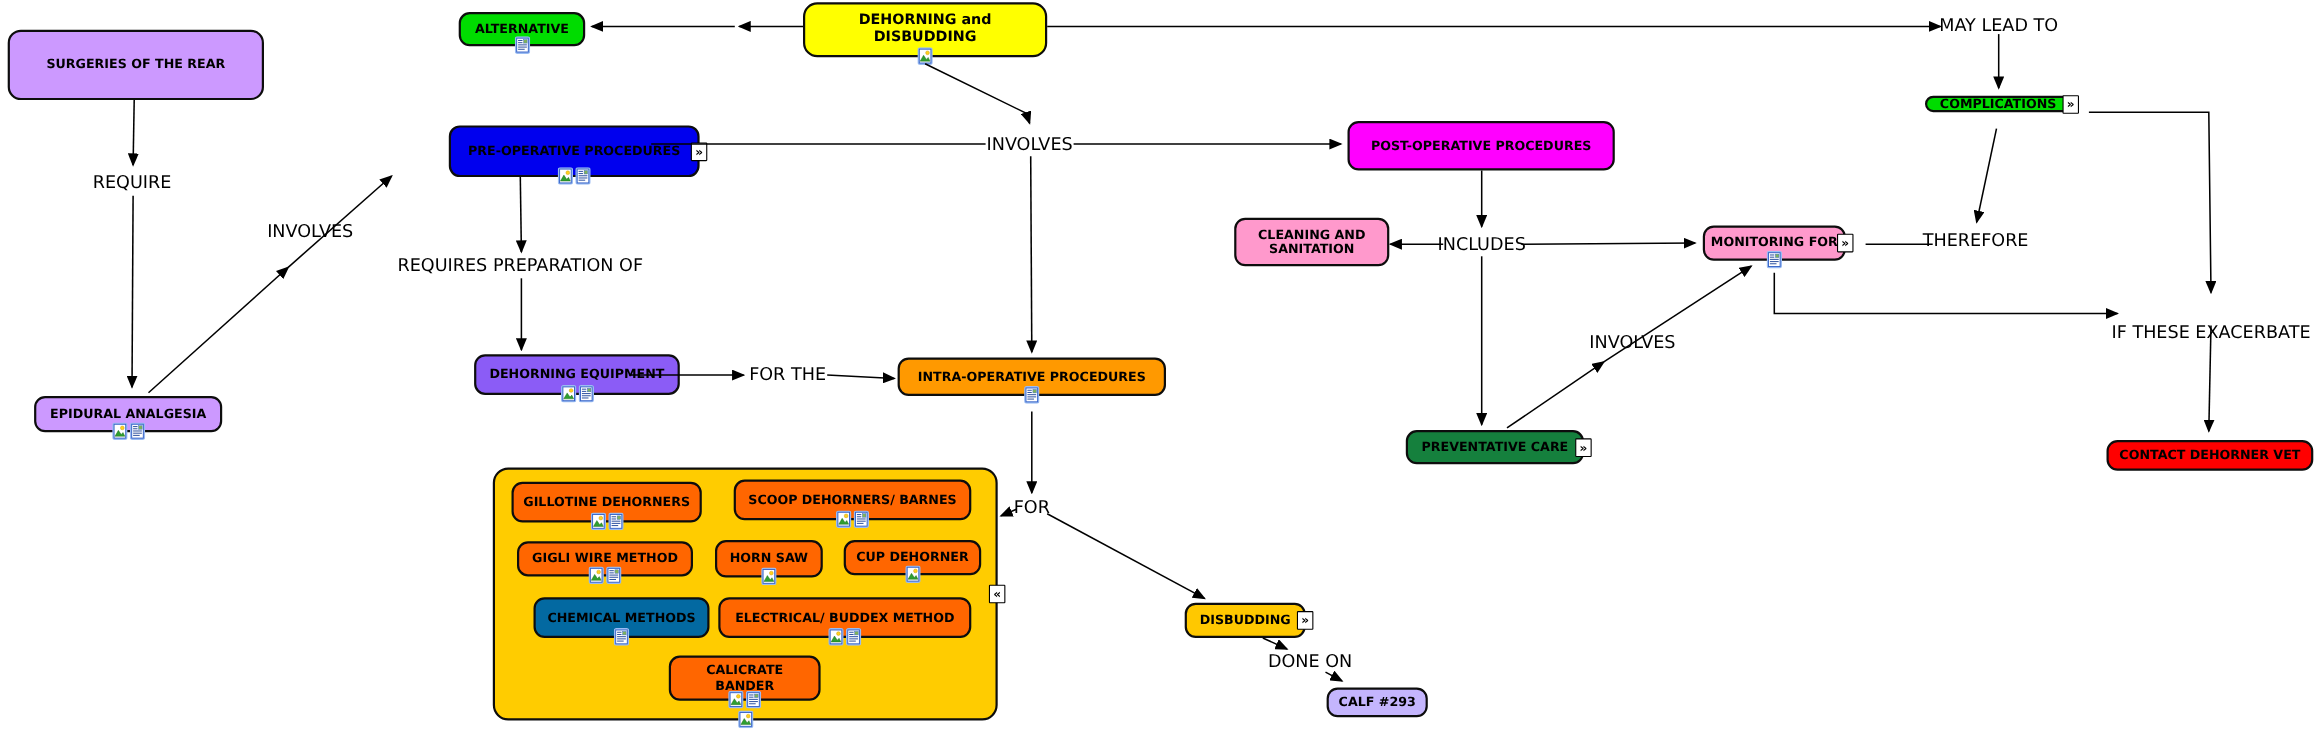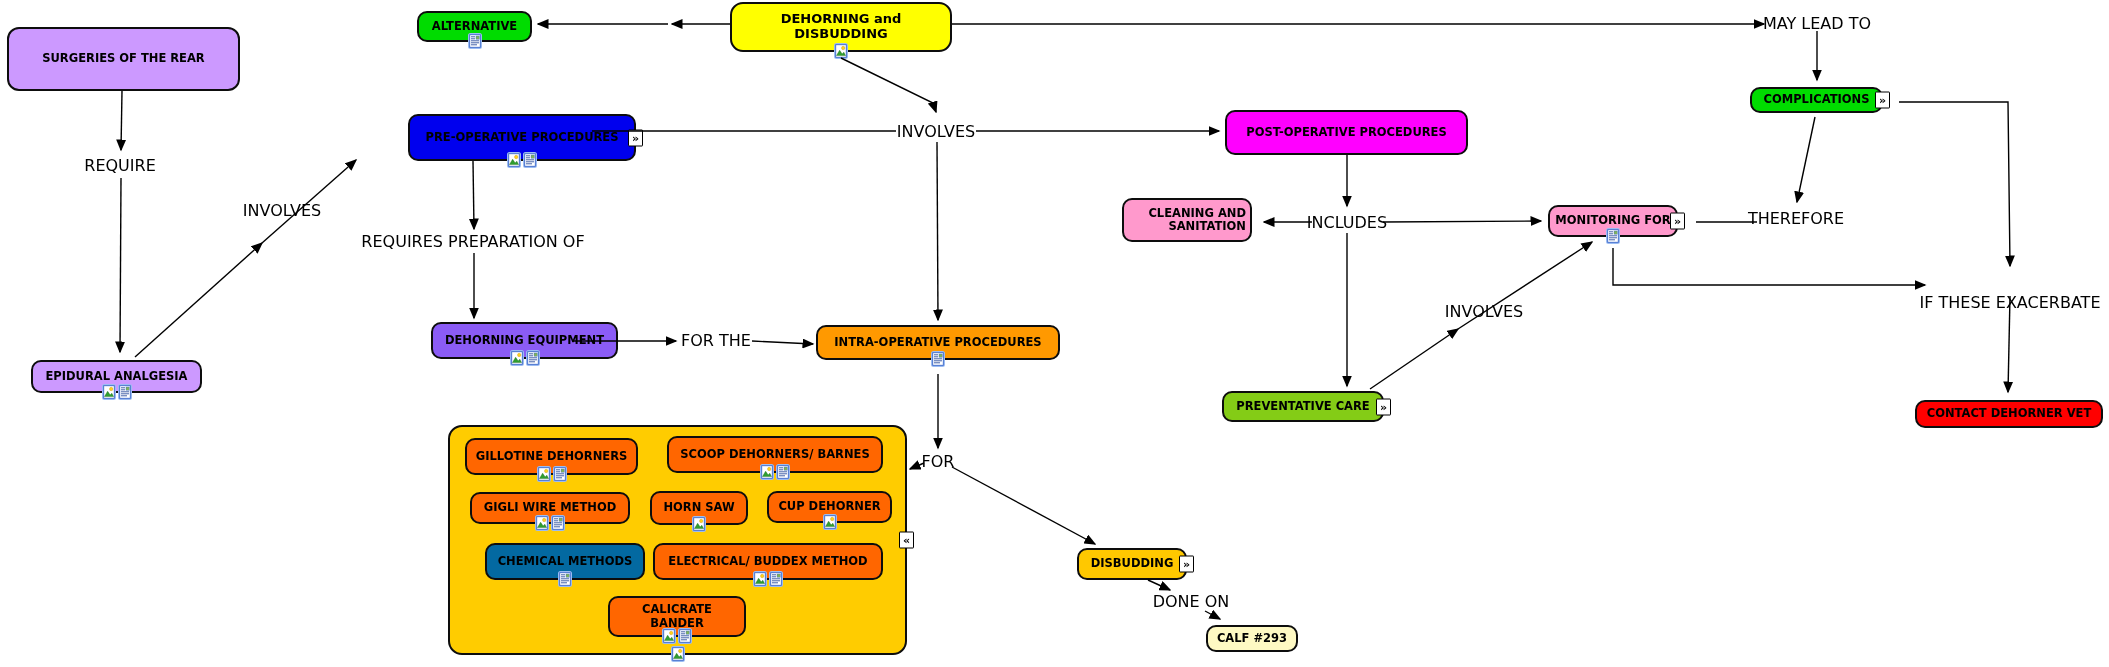--- a/index.html
+++ b/index.html
@@ -129,46 +129,46 @@
               <line x1="3" y1="9.8" x2="11" y2="9.8"></line>
               <line x1="3" y1="11.8" x2="9" y2="11.8"></line>
             </g>
           </svg></span>
       </span>
       <span class="chevron">»</span>
     </div>
     <div class="node node-post_operative" style="left: 1225px; top: 110px; width: 243px; height: 45px; background: rgb(255, 0, 255);">
       <span class="node-label">POST-OPERATIVE PROCEDURES</span>
     </div>
-    <div class="node node-complications" style="left: 1750px; top: 87px; width: 133px; height: 26px; background: rgb(0, 220, 0);">
+    <div class="node node-complications" style="left: 1750px; top: 87px; width: 133px; height: 15px; background: rgb(0, 220, 0);">
       <span class="node-label">COMPLICATIONS</span>
       <span class="chevron">»</span>
     </div>
-    <div class="node node-cleaning" style="left: 1122px; top: 198px; width: 130px; height: 44px; background: rgb(255, 153, 204); text-align: right;">
+    <div class="node node-cleaning" style="left: 1122px; top: 198px; width: 141px; height: 44px; background: rgb(255, 153, 204);">
       <span class="node-label">CLEANING AND SANITATION</span>
     </div>
     <div class="node node-monitoring" style="left: 1548px; top: 205px; width: 130px; height: 32px; background: rgb(255, 153, 204);">
       <span class="node-label">MONITORING FOR</span>
       <span class="icons">
         <span class="icon"><svg width="14" height="16" viewBox="0 0 14 16">
             <rect x="1" y="1" width="12" height="14" rx="1.5" fill="#ffffff" stroke="#9bbcf2" stroke-width="2"></rect>
             <rect x="1.7" y="1.7" width="10.6" height="12.6" fill="#ffffff" stroke="#3a66c9" stroke-width="0.9"></rect>
             <rect x="8" y="3" width="3.2" height="3.2" fill="#7fb25a" stroke="#3a66c9" stroke-width="0.4"></rect>
             <g stroke="#2c4f9e" stroke-width="0.9">
               <line x1="3" y1="3.8" x2="7" y2="3.8"></line>
               <line x1="3" y1="5.8" x2="7" y2="5.8"></line>
               <line x1="3" y1="7.8" x2="11" y2="7.8"></line>
               <line x1="3" y1="9.8" x2="11" y2="9.8"></line>
               <line x1="3" y1="11.8" x2="9" y2="11.8"></line>
             </g>
           </svg></span>
       </span>
       <span class="chevron">»</span>
     </div>
-    <div class="node node-preventative" style="left: 1222px; top: 391px; width: 162px; height: 31px; background: #84cc16;">
+    <div class="node node-preventative" style="left: 1278px; top: 391px; width: 162px; height: 31px; background: #15803d;">
       <span class="node-label">PREVENTATIVE CARE</span>
       <span class="chevron">»</span>
     </div>
     <div class="node node-epidural" style="left: 31px; top: 360px; width: 171px; height: 33px; background: rgb(204, 153, 255);">
       <span class="node-label">EPIDURAL ANALGESIA</span>
       <span class="icons">
         <span class="icon"><svg width="14" height="16" viewBox="0 0 14 16">
             <rect x="1" y="1" width="12" height="14" rx="1.5" fill="#ffffff" stroke="#9bbcf2" stroke-width="2"></rect>
             <rect x="1.7" y="1.7" width="10.6" height="12.6" fill="#ffffff" stroke="#3a66c9" stroke-width="0.9"></rect>
             <circle cx="9.2" cy="5" r="1.7" fill="#ffd21e" stroke="#c8960a" stroke-width="0.4"></circle>
@@ -379,21 +379,21 @@
               <line x1="3" y1="9.8" x2="11" y2="9.8"></line>
               <line x1="3" y1="11.8" x2="9" y2="11.8"></line>
             </g>
           </svg></span>
       </span>
     </div>
     <div class="node node-disbudding" style="left: 1077px; top: 548px; width: 110px; height: 32px; background: rgb(255, 200, 0);">
       <span class="node-label">DISBUDDING</span>
       <span class="chevron">»</span>
     </div>
-    <div class="node node-calf" style="left: 1206px; top: 625px; width: 92px; height: 27px; background: #fef9c3;">
+    <div class="node node-calf" style="left: 1206px; top: 625px; width: 92px; height: 27px; background: #c4b5fd;">
       <span class="node-label">CALF #293</span>
     </div>
     <div class="node node-contact_vet" style="left: 1915px; top: 400px; width: 188px; height: 28px; background: rgb(255, 0, 0);">
       <span class="node-label">CONTACT DEHORNER VET</span>
     </div>
     <div class="link-label" style="left: 1817px; top: 23px;">MAY LEAD TO</div>
     <div class="link-label" style="left: 936px; top: 131px;">INVOLVES</div>
     <div class="link-label" style="left: 120px; top: 165px;">REQUIRE</div>
     <div class="link-label" style="left: 282px; top: 210px;">INVOLVES</div>
     <div class="link-label" style="left: 473px; top: 241px;">REQUIRES PREPARATION OF</div>

